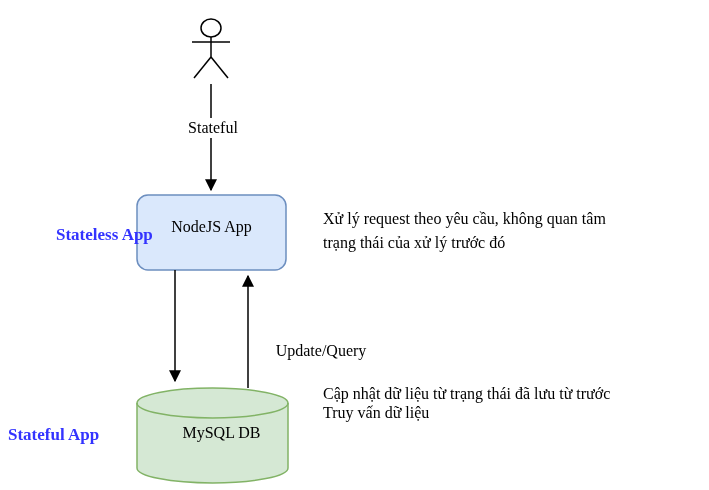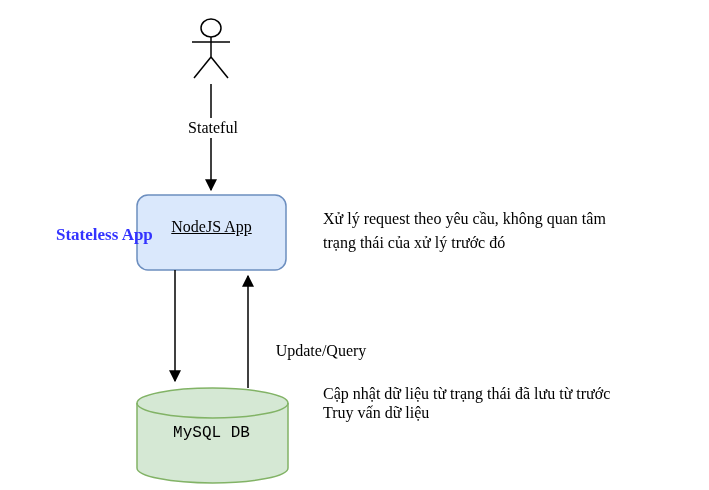--- a/index.html
+++ b/index.html
@@ -62,26 +62,27 @@
     <g stroke-width="1.5" fill="#d5e8d4" stroke="#82b366">
       <path d="M137,403 a75.5,15 0 0 1 151,0 v65 a75.5,15 0 0 1 -151,0 z"></path>
       <path d="M137,403 a75.5,15 0 0 0 151,0" fill="none"></path>
     </g>
   </svg>
 
   <div class="txt edge-label" style="left:178px; top:118px; width:64px;">Stateful</div>
 
   <div class="txt edge-label" style="left:266px; top:325px; width:104px;margin-top:16px;">Update/Query</div>
 
-  <div class="txt node-label" style="left:137px; top:195px; width:149px; height:64px;text-decoration:underline;">NodeJS App</div>
+  <div class="txt node-label" style="left:137px; top:195px; width:149px; height:64px;">NodeJS App</div>
 
-  <div class="txt node-label" style="left:139px; top:423px; width:145px; height:20px;font-family:Liberation Mono, monospace;">MySQL DB</div>
+  <div class="txt node-label" style="left:149px; top:423px; width:145px; height:20px;">MySQL DB</div>
 
   <div class="txt side-label" style="left:8px; top:225px;margin-left:48px;">Stateless App</div>
 
+  <div class="txt side-label" style="left:8px; top:425px;">Stateful App</div>
 
   <div class="txt desc" style="left:323px; top:207px; width:360px; line-height:24px;">Xử lý request theo yêu cầu, không quan tâm
 trạng thái của xử lý trước đó</div>
 
   <div class="txt desc" style="left:323px; top:384px; width:370px;">Cập nhật dữ liệu từ trạng thái đã lưu từ trước</div>
 
   <div class="txt desc" style="left:323px; top:403px; width:370px;">Truy vấn dữ liệu</div>
 
 </div>
 

